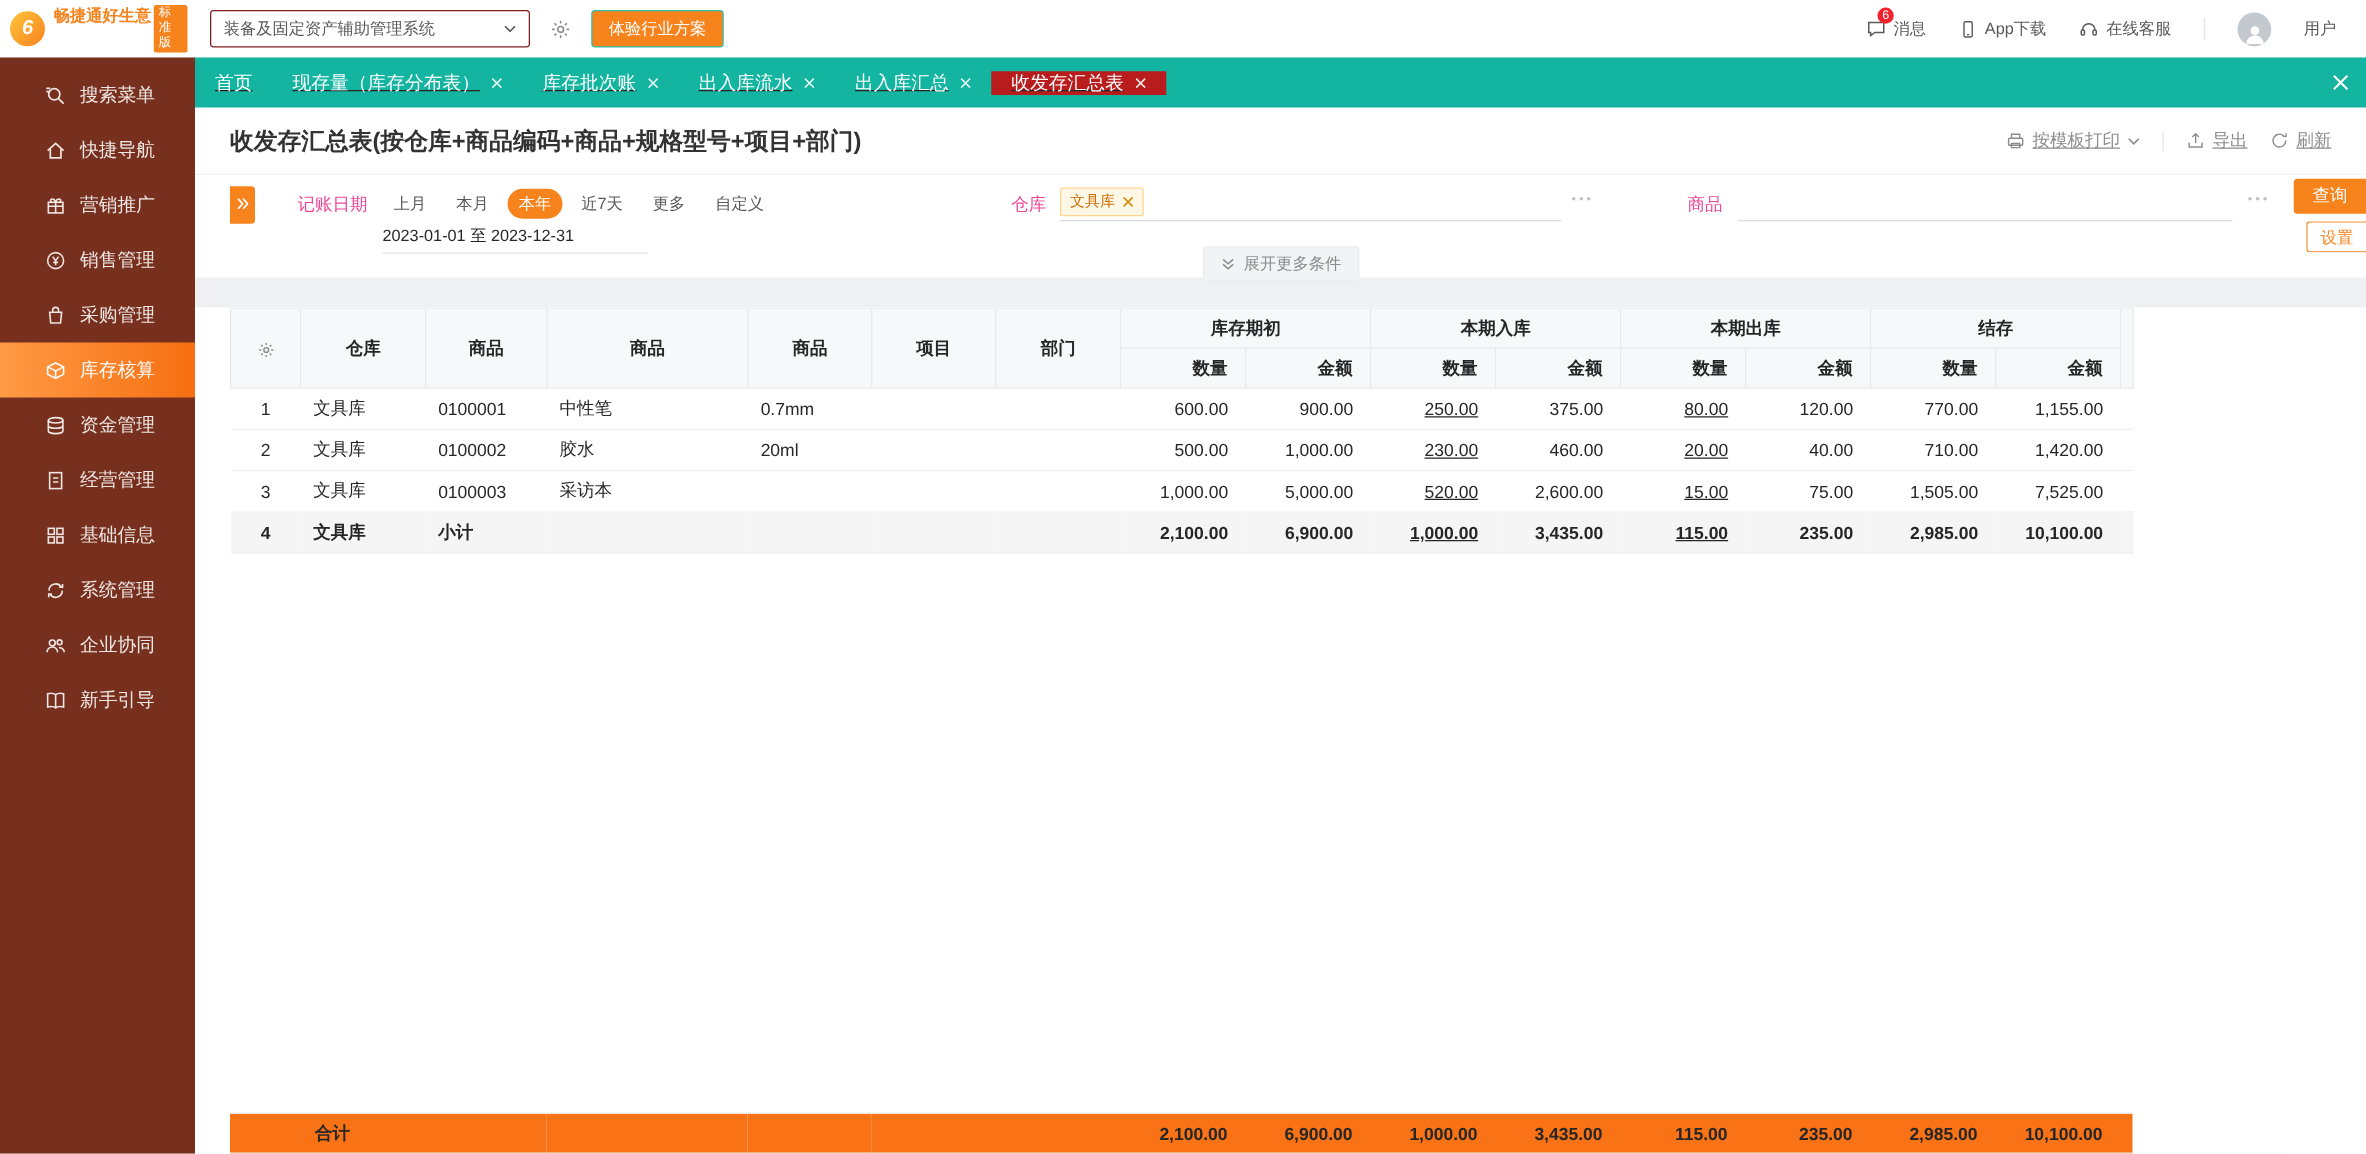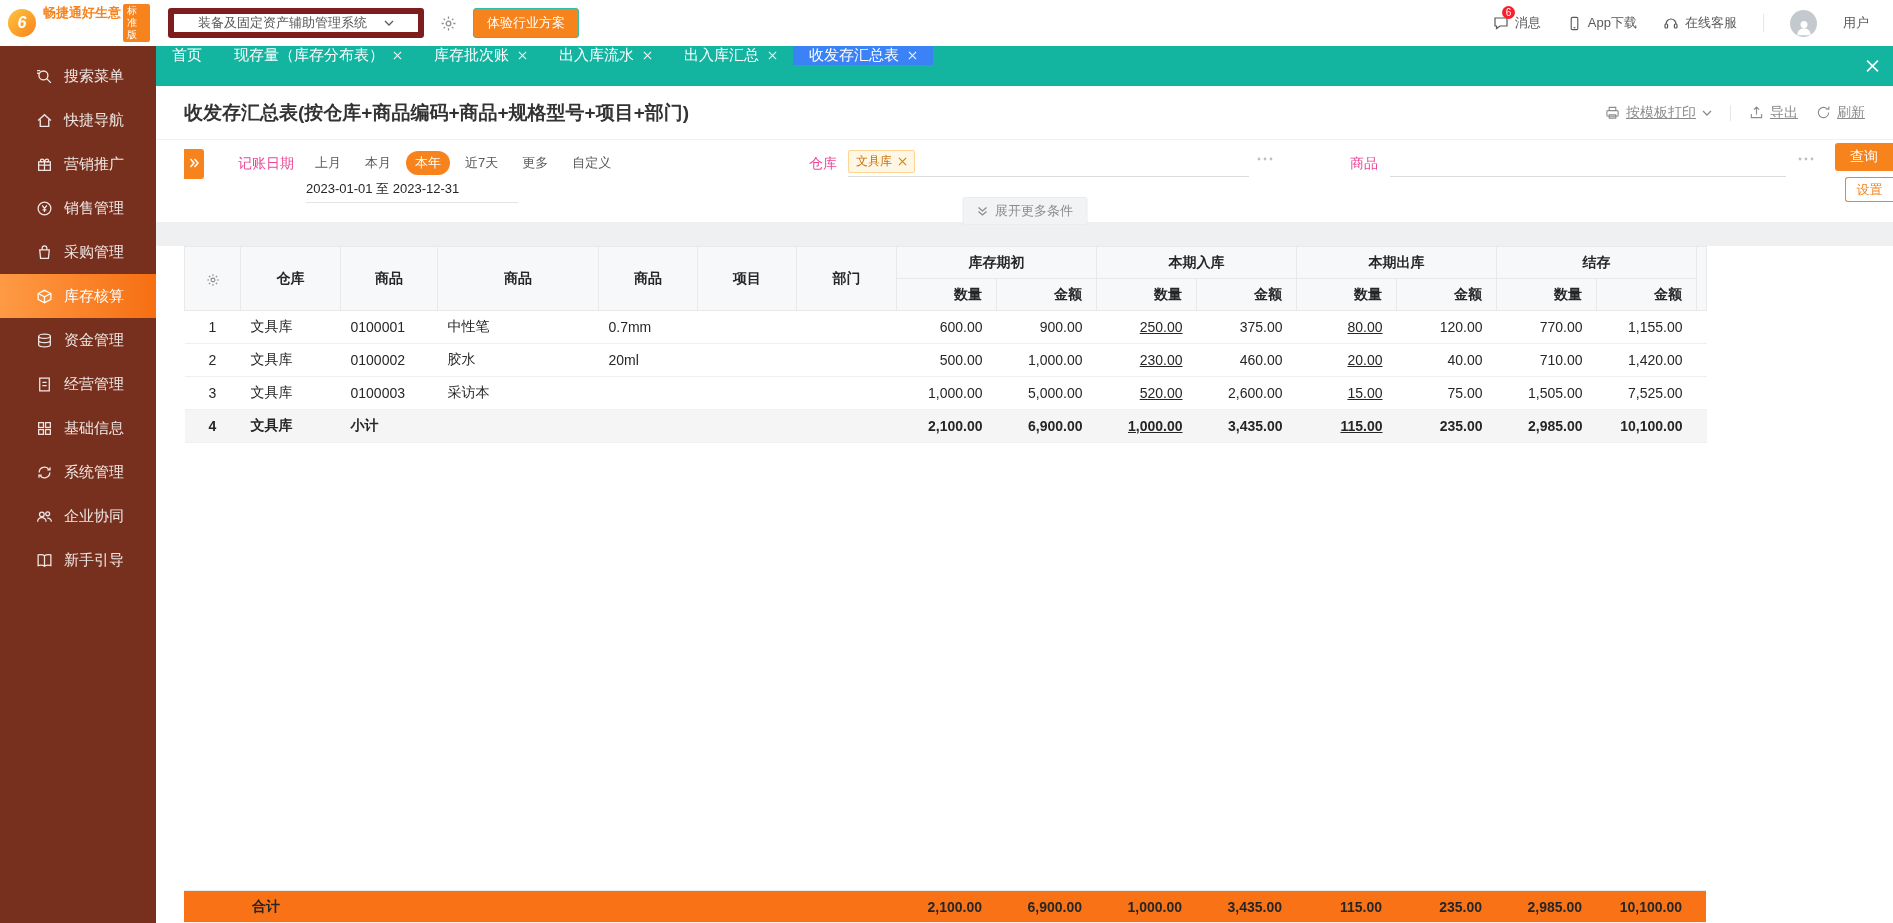--- a/index.html
+++ b/index.html
@@ -17,33 +17,33 @@
   .menu { flex:1; background:#77301e; padding-top:8px; }
   .side-item { height:44px; display:flex; align-items:center; gap:11px; padding-left:35px; color:rgba(255,255,255,.88); font-size:15px; cursor:pointer; }
   .side-item .icn { width:18px; height:18px; display:flex; align-items:center; justify-content:center; flex:none; }
   .side-item .icn svg { display:block; }
   .side-item.active { background:linear-gradient(90deg,#ff9a45,#f66f12); color:#fff; }
 
   
   .right { flex:1; min-width:0; display:flex; flex-direction:column; }
 
   .topbar { height:46px; background:#fff; display:flex; align-items:center; gap:16px; padding:0 24px 0 12px; flex:none; }
-  .sys-select { width:256px; height:30px; border:6px solid #7f1d1d; border-radius:3px; display:flex; align-items:center; justify-content:space-between; padding:0 24px; font-size:13px; color:#595959; cursor:pointer; }
+  .sys-select { width:256px; height:30px; border:1px solid #7f1d1d; border-radius:3px; display:flex; align-items:center; justify-content:space-between; padding:0 10px; font-size:13px; color:#595959; cursor:pointer; }
   .gear-btn { color:#8c8c8c; display:flex; cursor:pointer; }
   .trial-btn { background:#f7831d; color:#fff; border:1px solid #2fbfab; border-radius:3px; font-size:13px; padding:5px 13px; cursor:pointer; font-family:inherit; }
   .topbar-right { margin-left:auto; display:flex; align-items:center; gap:26px; color:#595959; font-size:13px; }
   .tb-item { display:flex; align-items:center; gap:6px; cursor:pointer; position:relative; }
   .tb-item .icn { display:flex; color:#595959; }
   .badge { position:absolute; top:-8px; left:9px; background:#f5222d; color:#fff; font-size:10px; line-height:13px; padding:0 4px; border-radius:8px; }
   .tb-divider { width:1px; height:18px; background:#e6e6e6; }
   .avatar { width:27px; height:27px; border-radius:50%; background:#c4c9cf; display:flex; align-items:flex-end; justify-content:center; overflow:hidden; cursor:pointer; }
 
   .tabbar { height:40px; background:#13b4a0; display:flex; align-items:stretch; position:relative; flex:none; }
   .tab { display:flex; align-items:center; gap:9px; padding:0 16px; color:#fff; font-size:15px; cursor:pointer; }
-  .tab.active { background:#3b82f6; }
+  .tab.active { background:#b91c1c; }
   .tab-close { display:flex; opacity:.9; }
   .tabbar-close { position:absolute; right:14px; top:50%; transform:translateY(-50%); color:#fff; cursor:pointer; display:flex; }
 
   .titlebar { height:54px; background:#fff; display:flex; align-items:center; padding:0 28px; border-bottom:1px solid #f2f2f2; flex:none; }
   .page-title { font-size:19px; font-weight:700; color:#333; }
   .title-actions { margin-left:auto; display:flex; align-items:center; gap:18px; color:#8c8c8c; font-size:14px; }
   .t-act { display:flex; align-items:center; gap:6px; cursor:pointer;text-decoration:underline; }
   .t-sep { width:1px; height:16px; background:#e6e6e6; }
 
   .filters { height:82px; background:#fff; position:relative; flex:none; font-size:14px; }
@@ -269,21 +269,21 @@
             <svg viewBox="0 0 16 16" width="20" height="20" fill="#fff">
               <circle cx="8" cy="6" r="2.8"></circle>
               <path d="M2.5 14.5a5.5 5.5 0 0111 0z"></path>
             </svg>
           </div>
         <span>用户</span>
       </div>
     </div>
 
     <div class="tabbar">
-      <div style="display:flex;align-items:flex-start;">
+      <div style="display:flex;align-items:center;text-decoration:underline;">
           <div class="tab">
             <span>首页</span>
           </div>
           <div class="tab">
             <span>现存量（库存分布表）</span>
             <span class="tab-close">
               <svg viewBox="0 0 10 10" width="9" height="9" fill="none" stroke="currentColor" stroke-width="1.3">
                 <path d="M1 1l8 8M9 1L1 9"></path>
               </svg>
             </span>

